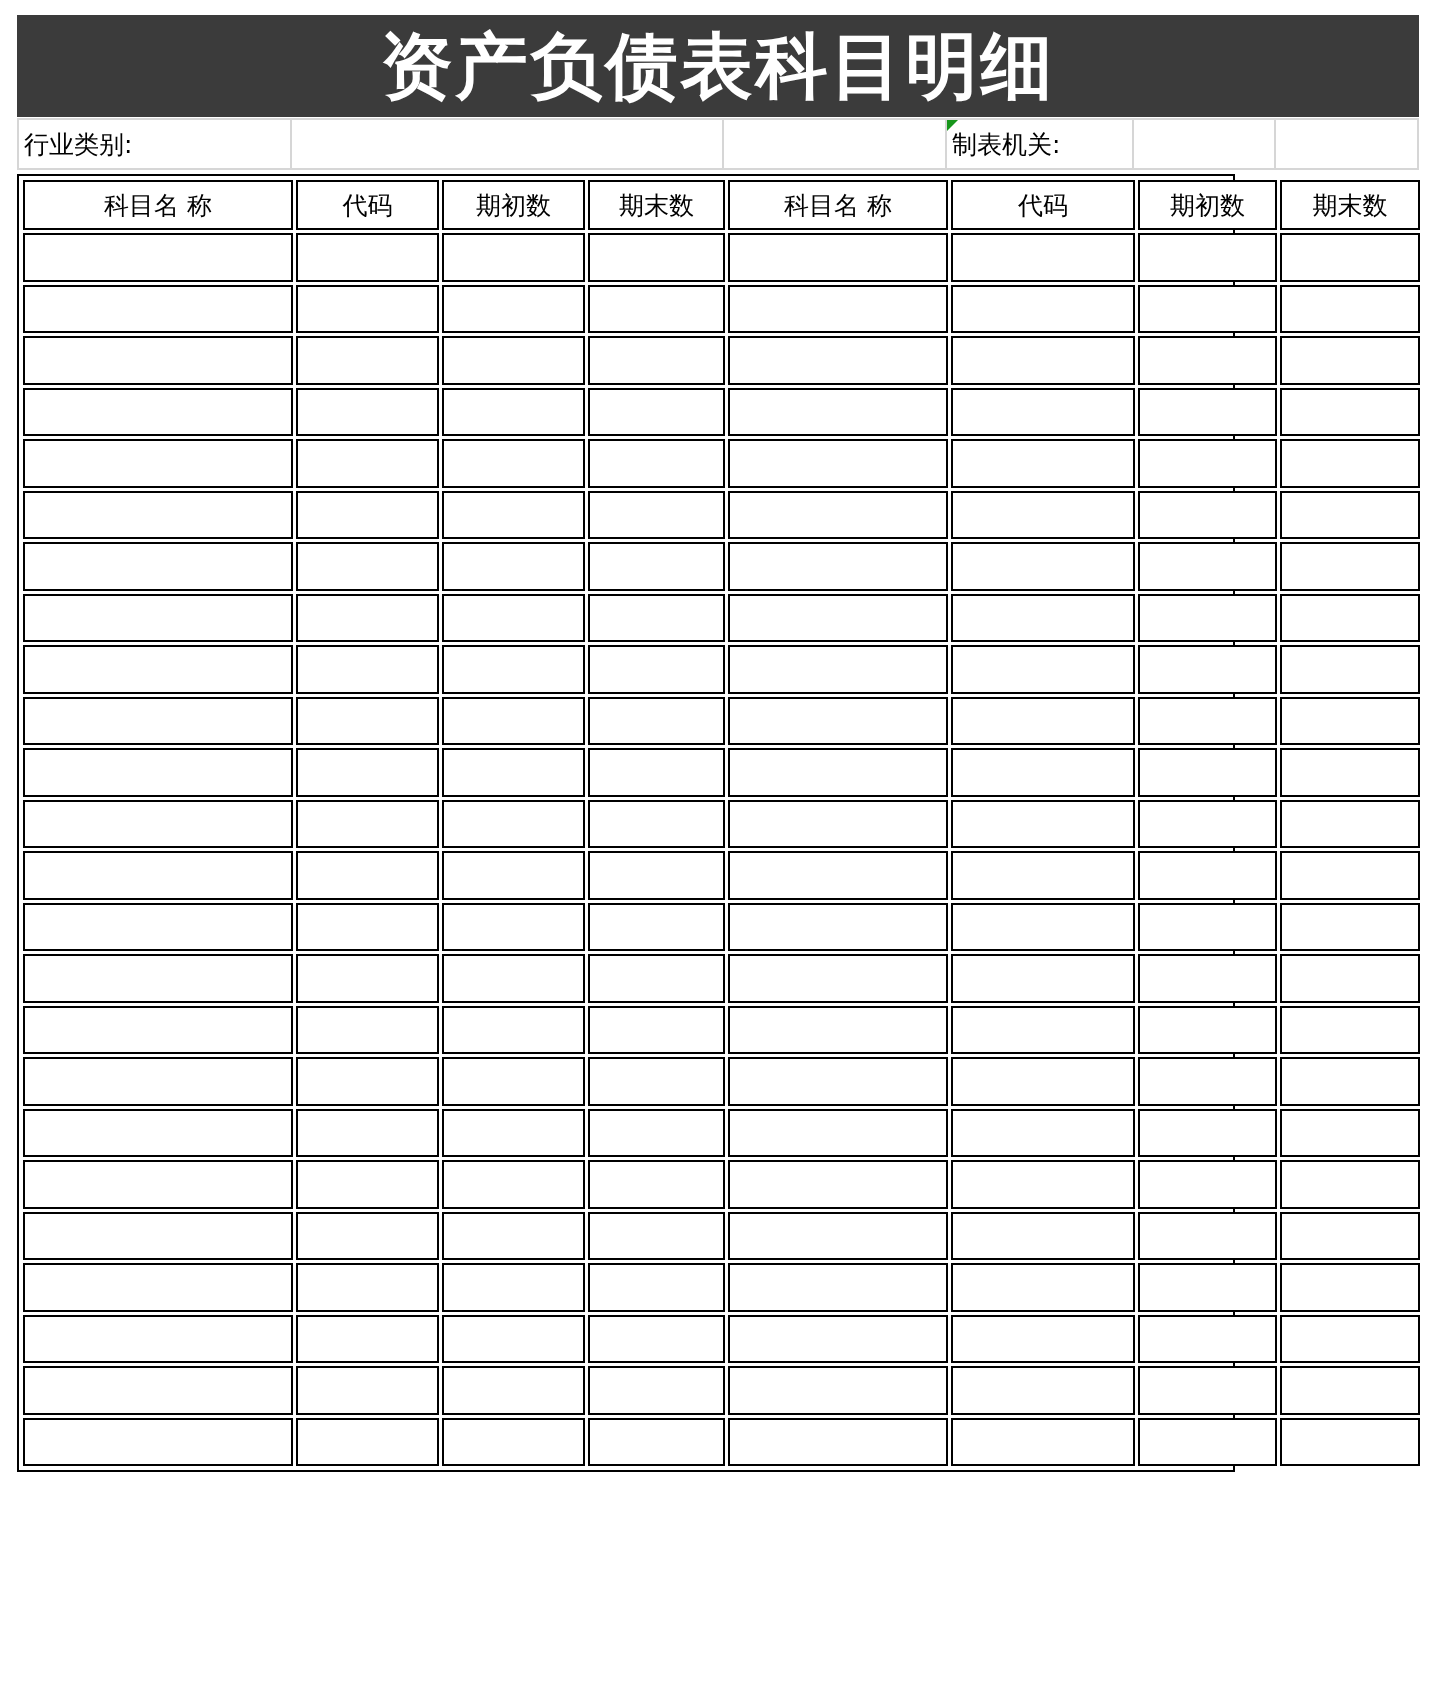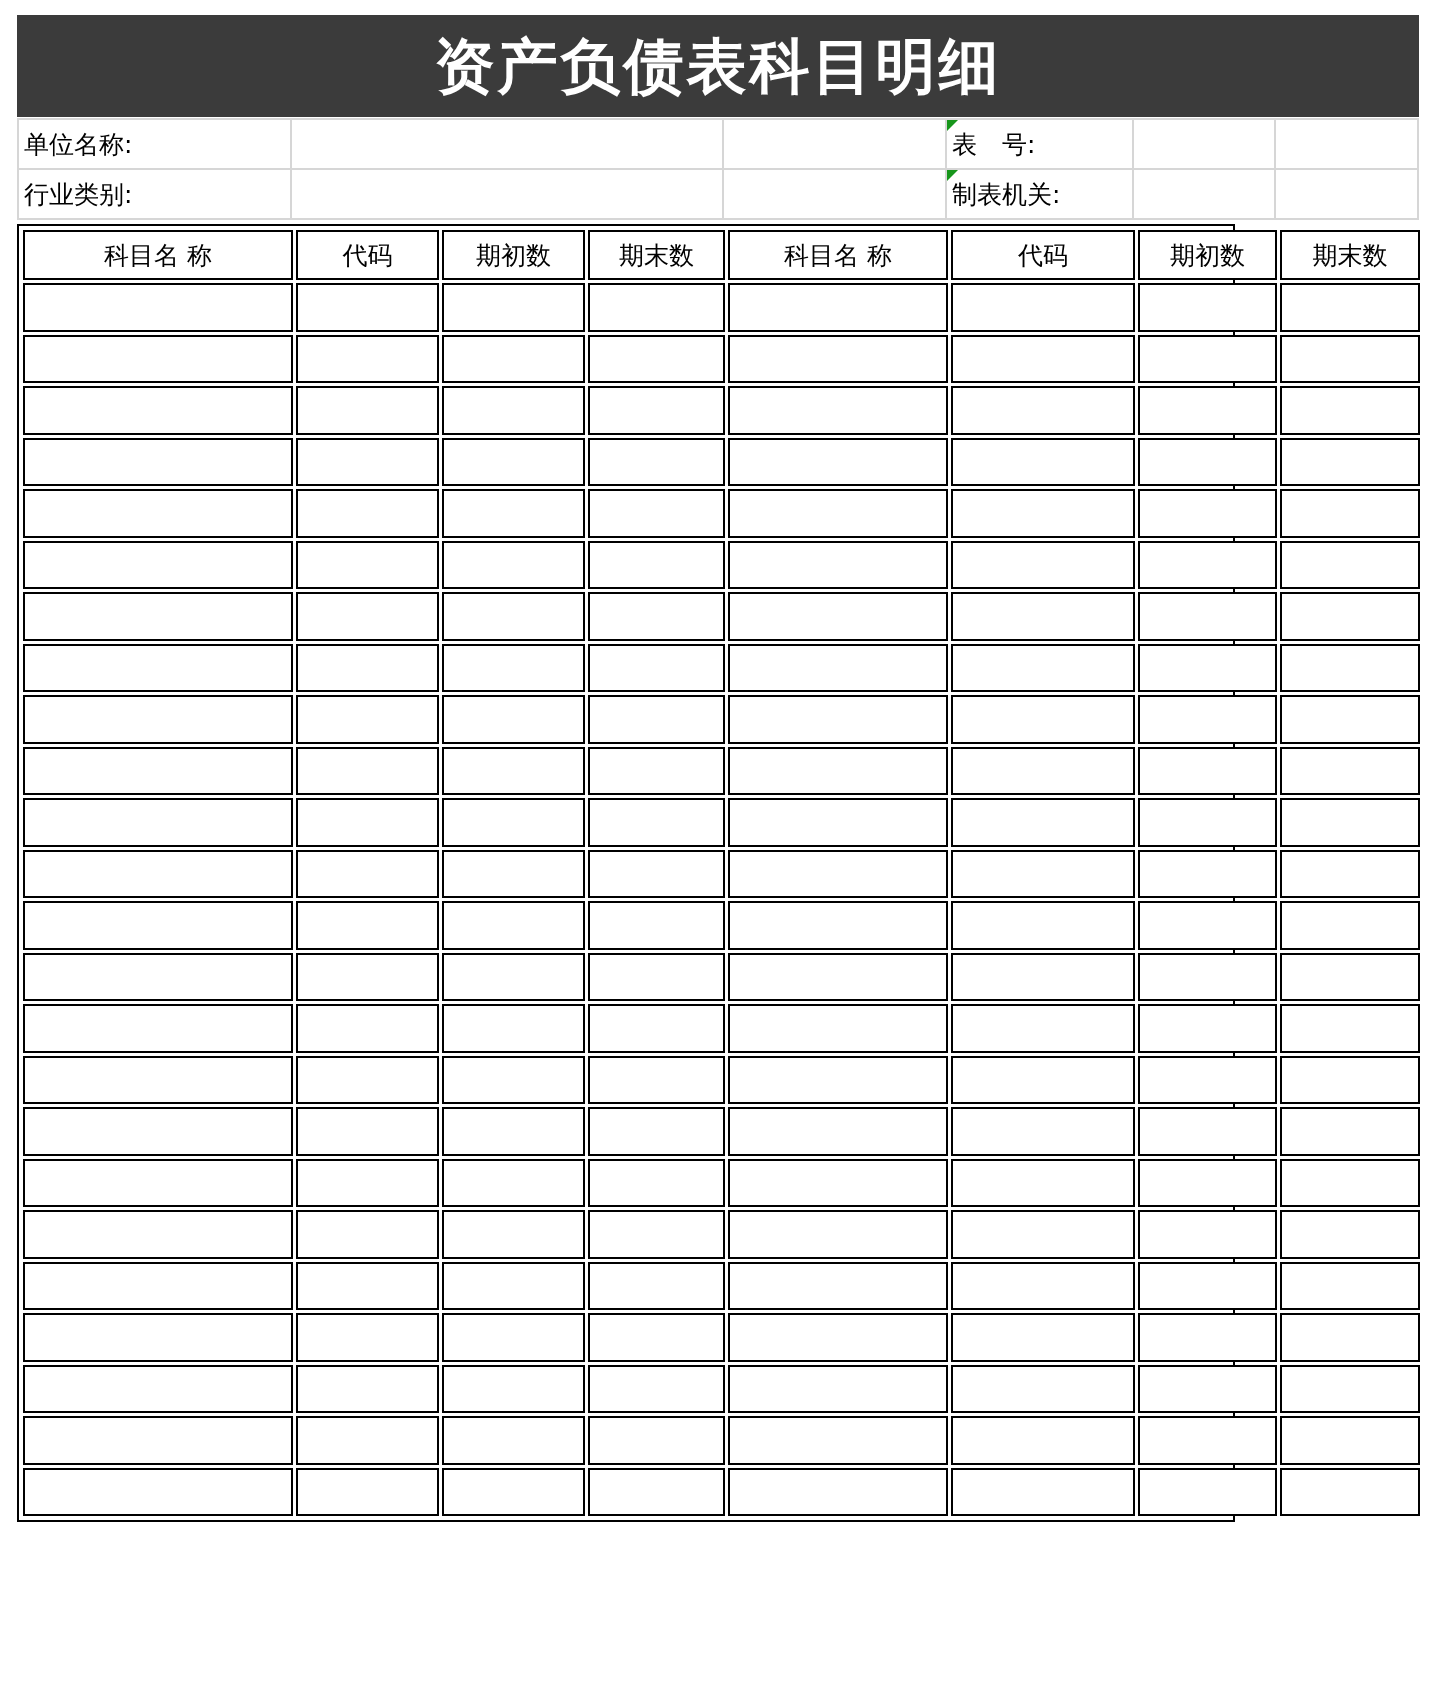--- a/index.html
+++ b/index.html
@@ -11,21 +11,21 @@
     overflow: hidden;
   }
   .page { width: 1436px; height: 1683px; padding: 15px 17px 0 17px; background: #fff; }
 
   
   .title-bar {
     height: 102px; background: #3b3b3b;
     display: flex; align-items: center; justify-content: center;
   }
   .title-bar h1 {
-    color: #fff; font-size: 60px; font-weight: bold; letter-spacing: 3px;
+    color: #fff; font-size: 72px; font-weight: bold; letter-spacing: 3px;
     line-height: 1; white-space: nowrap;
   }
 
   
   table { border-spacing: 0; }
   .info-table {
     width: 1402px; table-layout: fixed; border-collapse: collapse;
     margin-top: 1px;
   }
   .info-table td {
@@ -79,28 +79,20 @@
       <col style="width:273px">
         <col style="width:146px">
         <col style="width:146px">
         <col style="width:140px">
       <col style="width:223px">
         <col style="width:187px">
         <col style="width:142px">
         <col style="width:143px">
     </colgroup>
     <tbody>
-        <tr>
-      <td>单位名称:</td>
-      <td colspan="3"></td>
-      <td></td>
-      <td><span class="flag"></span><span>表　号:</span></td>
-      <td></td>
-      <td></td>
-    </tr>
     <tr>
       <td>行业类别:</td>
       <td colspan="3"></td>
       <td></td>
       <td><span class="flag"></span><span>制表机关:</span></td>
       <td></td>
       <td></td>
     </tr>
   </tbody>
     </table>

